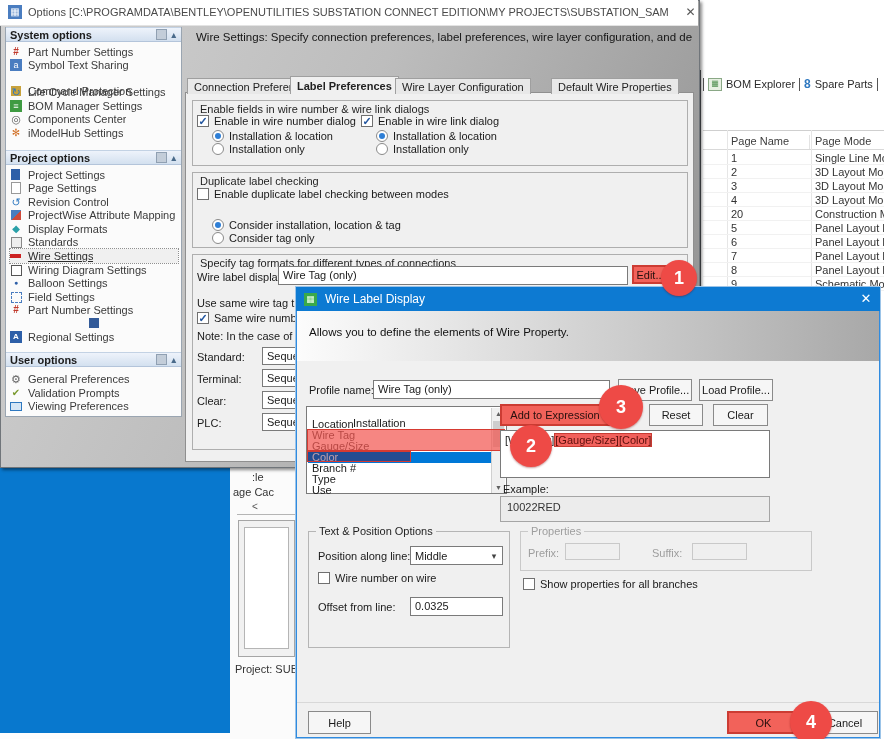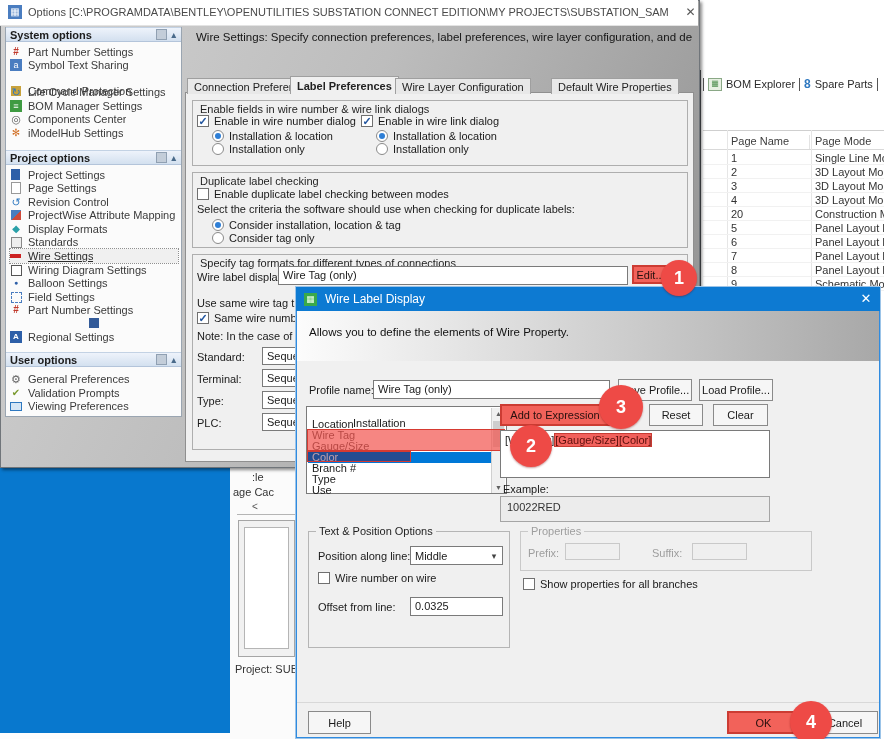--- a/index.html
+++ b/index.html
@@ -350,40 +350,39 @@
   <span class="abs txt z10" style="left:229px;top:143px;width:120px;">Installation only</span>
   <span class="abs rb sel z10" style="left:376px;top:130px;"></span>
   <span class="abs txt z10" style="left:393px;top:130px;width:120px;">Installation &amp; location</span>
   <span class="abs rb z10" style="left:376px;top:143px;"></span>
   <span class="abs txt z10" style="left:393px;top:143px;width:120px;">Installation only</span>
 
   <div class="abs group z10" style="left:192px;top:172px;width:496px;height:76px;"></div>
   <span class="abs gtitle txt z10" style="left:200px;top:175px;width:300px;">Duplicate label checking</span>
   <span class="abs cb z10" style="left:197px;top:188px;background:#fff;color:transparent;">✓</span>
   <span class="abs txt z10" style="left:214px;top:188px;width:280px;">Enable duplicate label checking between modes</span>
-  <span class="abs txt z10" style="left:197px;top:203px;width:430px;">Select the criteria the software should use when checking for duplicate labels:</span>
   <span class="abs rb sel z10" style="left:212px;top:219px;"></span>
   <span class="abs txt z10" style="left:229px;top:219px;width:200px;">Consider installation, location &amp; tag</span>
   <span class="abs rb z10" style="left:212px;top:232px;"></span>
   <span class="abs txt z10" style="left:229px;top:232px;width:200px;">Consider tag only</span>
 
   <div class="abs group z10" style="left:192px;top:254px;width:496px;height:196px;"></div>
   <span class="abs gtitle txt z10" style="left:200px;top:257px;width:350px;">Specify tag formats for different types of connections</span>
   <span class="abs txt z10" style="left:197px;top:271px;width:90px;">Wire label display:</span>
   <div class="abs input z10" style="left:278px;top:266px;width:350px;height:19px;">Wire Tag (only)</div>
   <div class="abs btn btn-red z10" style="left:632px;top:265px;width:37px;height:19px;">Edit...</div>
   <span class="abs txt z10" style="left:197px;top:297px;width:200px;">Use same wire tag through</span>
   <span class="abs cb z10" style="left:197px;top:312px;">✓</span>
   <span class="abs txt z10" style="left:214px;top:312px;width:200px;">Same wire number over</span>
   <span class="abs txt z10" style="left:197px;top:330px;width:200px;">Note: In the case of mixed</span>
   <span class="abs txt z10" style="left:197px;top:351px;width:60px;">Standard:</span>
   <div class="abs input z10" style="left:262px;top:347px;width:80px;height:18px;">Sequen</div>
   <span class="abs txt z10" style="left:197px;top:373px;width:60px;">Terminal:</span>
   <div class="abs input z10" style="left:262px;top:369px;width:80px;height:18px;">Sequen</div>
-  <span class="abs txt z10" style="left:197px;top:395px;width:60px;">Type:</span>
+  <span class="abs txt z10" style="left:197px;top:395px;width:60px;">Clear:</span>
   <div class="abs input z10" style="left:262px;top:391px;width:80px;height:18px;">Sequen</div>
   <span class="abs txt z10" style="left:197px;top:417px;width:60px;">PLC:</span>
   <div class="abs input z10" style="left:262px;top:413px;width:80px;height:18px;">Sequen</div>
 
   <div class="abs wire-dialog z20"></div>
   <div class="abs wire-title z20">
     <span class="ic-wiregrid">▦</span>
     <span class="wire-title-text txt">Wire Label Display</span>
   </div>
   <span class="abs close-white z20">✕</span>

